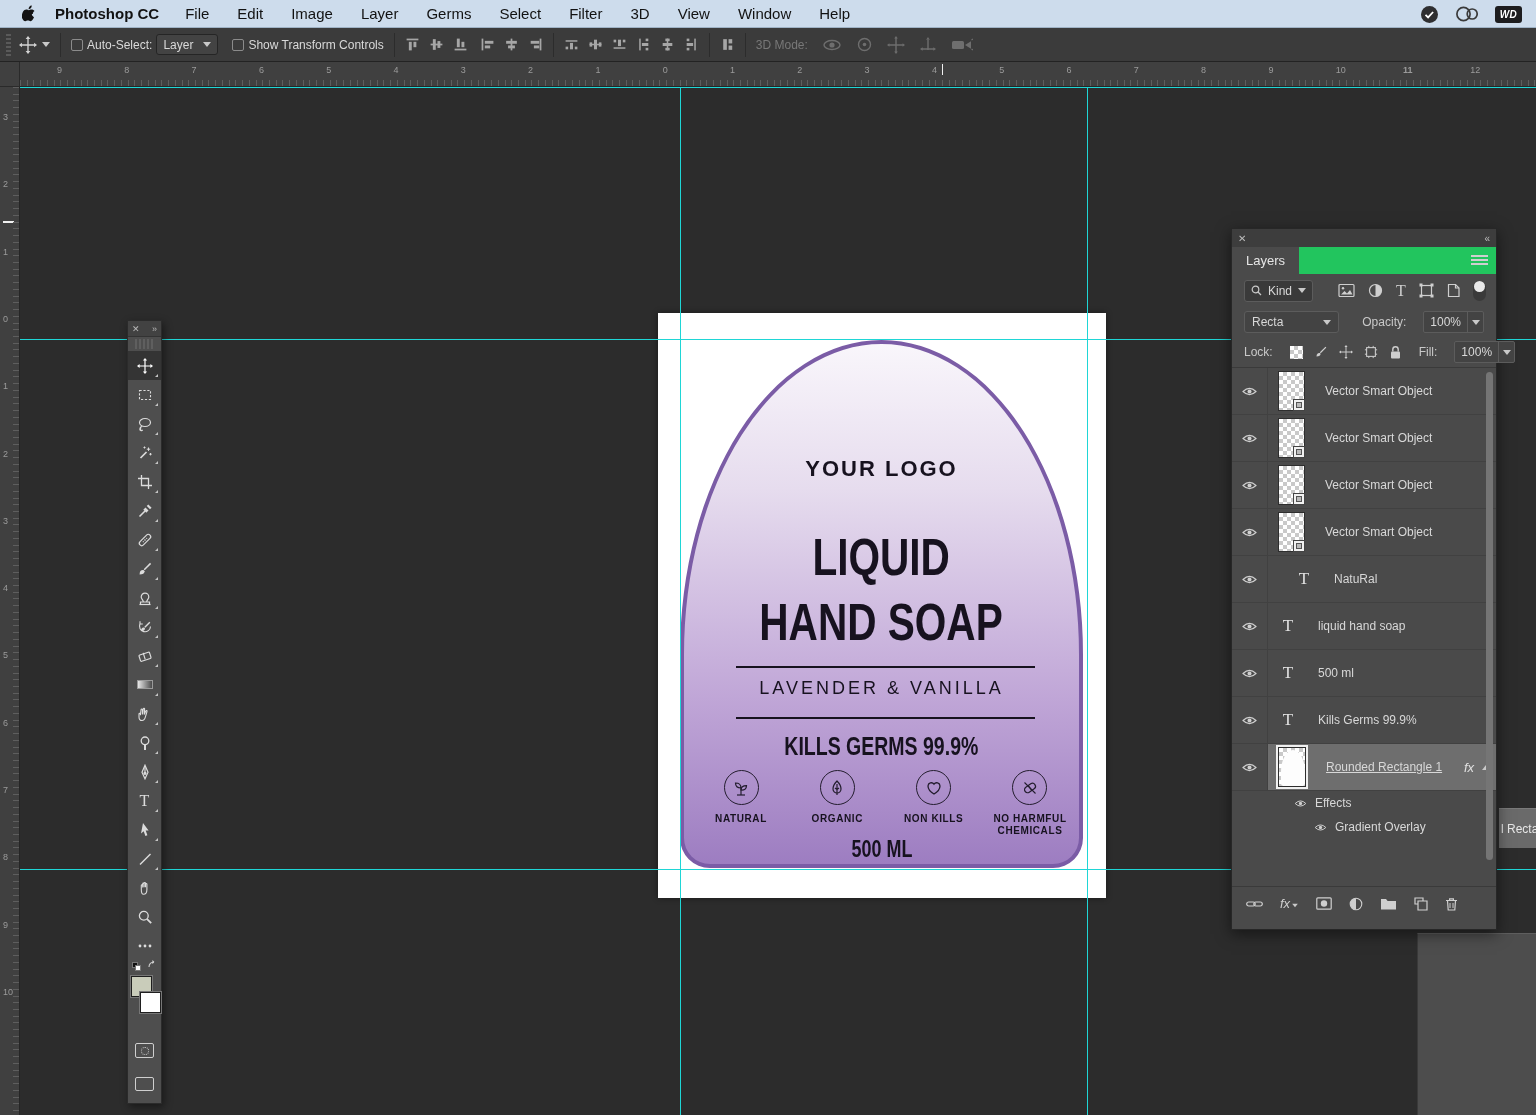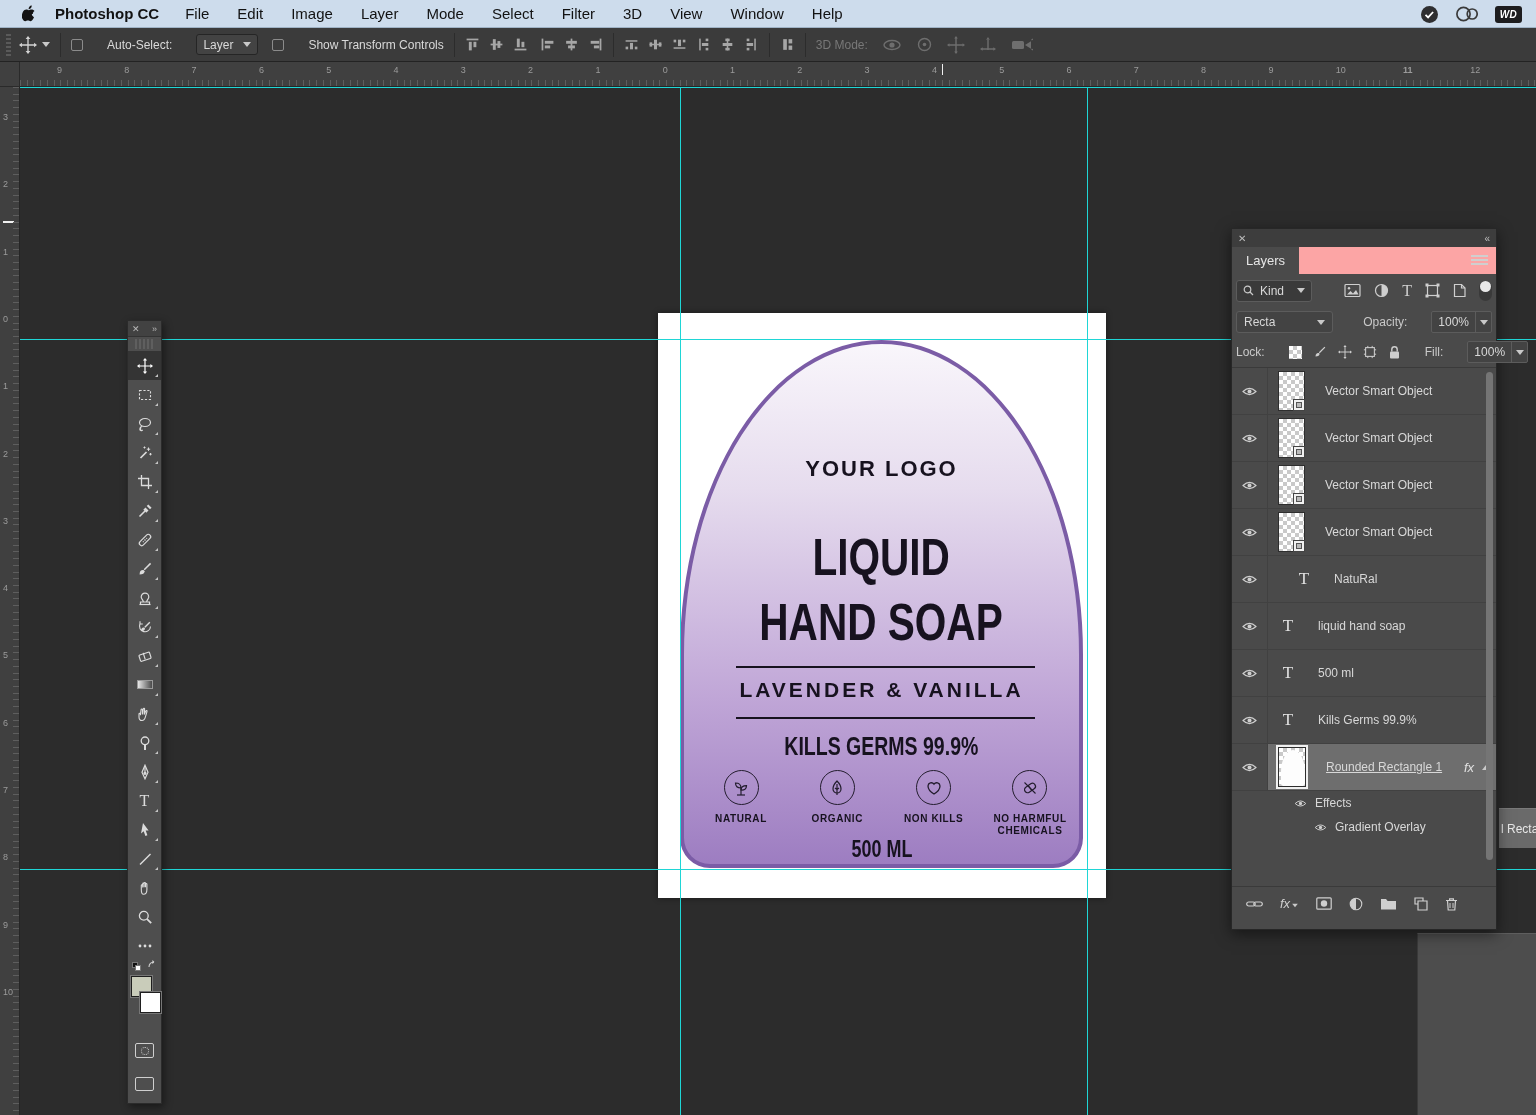--- a/index.html
+++ b/index.html
@@ -13,21 +13,21 @@
 #menubar .appname{font-weight:bold;margin-right:26px}
 #menubar .menus{display:flex;gap:28px}
 #menubar .menu-item{cursor:default}
 #menubar .mright{position:absolute;right:14px;top:0;height:28px;display:flex;align-items:center;gap:16px}
 .badge-wd{width:27px;height:17px;background:#1d1d1f;border-radius:3px;color:#fff;font-size:10px;font-weight:bold;font-style:italic;display:flex;align-items:center;justify-content:center;letter-spacing:.5px}
 
 
 #optionsbar{position:absolute;left:0;top:28px;width:1536px;height:34px;background:#3b3b3b;border-bottom:1px solid #232323;display:flex;align-items:center;color:#d9d9d9;font-size:12px}
 #optionsbar .grip{width:5px;height:22px;margin:0 8px 0 6px;background:repeating-linear-gradient(180deg,#5a5a5a 0 2px,transparent 2px 4px)}
 .ob-sep{width:1px;height:24px;background:#2c2c2c;margin:0 10px}
-.ob-group{display:flex;align-items:center;gap:24px}
+.ob-group{display:flex;align-items:center;gap:4px}
 .checkbox{width:12px;height:12px;border:1px solid #8b8b8b;border-radius:2px;background:transparent;display:inline-block}
 .dropdown{height:21px;background:#434343;border:1px solid #252525;border-radius:3px;display:flex;align-items:center;padding:0 6px;gap:10px}
 .chev-down{width:0;height:0;border-left:4px solid transparent;border-right:4px solid transparent;border-top:5px solid #c9c9c9}
 .chev-up{width:0;height:0;border-left:4px solid transparent;border-right:4px solid transparent;border-bottom:5px solid #c9c9c9}
 .ob-icons{display:flex;align-items:center;gap:9px}
 .dim-label{color:#787878}
 .tool-opt-icon{opacity:.95}
 
 
 #ruler-corner{position:absolute;left:0;top:62px;width:20px;height:25px;background:#404040;border-right:1px solid #2a2a2a;border-bottom:1px solid #2a2a2a}
@@ -43,21 +43,21 @@
 
 
 #canvas{position:absolute;left:20px;top:87px;width:1516px;height:1028px;background:#2c2c2c}
 #artboard{position:absolute;left:658px;top:313px;width:448px;height:585px;background:#ffffff;box-shadow:0 0 6px rgba(0,0,0,.45)}
 #soap-label{position:absolute;left:22px;top:27px;width:403px;height:528px;border:4px solid #7b5ca6;border-radius:202px 202px 30px 30px / 315px 315px 30px 30px;background:linear-gradient(180deg,#f9f6fb 0%,#e6dcee 28%,#c0a6d7 68%,#9d7dc1 100%);text-align:center;color:#17121f}
 .lbl-logo{position:absolute;top:112px;width:100%;font-size:22px;font-weight:bold;letter-spacing:2px}
 .cond{display:inline-block;transform:scaleX(.78);font-weight:bold;white-space:nowrap}
 .lbl-line1{position:absolute;top:183px;width:100%;font-size:52px}
 .lbl-line2{position:absolute;top:248px;width:100%;font-size:52px}
 .lbl-rule{position:absolute;left:52px;width:299px;height:2px;background:#17121f}
-.lbl-flavor{position:absolute;top:334px;width:100%;font-size:21px;letter-spacing:3px;font-weight:700}
+.lbl-flavor{position:absolute;top:334px;width:100%;font-size:18px;letter-spacing:3px;font-weight:400}
 .lbl-claim{position:absolute;top:388px;width:100%;font-size:25px}
 .badges{position:absolute;top:426px;left:10px;width:383px;display:flex;justify-content:space-between}
 .badge{width:94px;display:flex;flex-direction:column;align-items:center}
 .badge .circ{width:35px;height:35px;border:1.6px solid #231d2e;border-radius:50%;display:flex;align-items:center;justify-content:center}
 .badge .btxt{margin-top:8px;font-size:10px;font-weight:bold;letter-spacing:.6px;line-height:12px}
 .lbl-volume{position:absolute;top:492px;width:100%;font-size:23px}
 
 
 .guide-h{position:absolute;height:1px;background:#1fd6d6;z-index:5}
 .guide-v{position:absolute;width:1px;background:#1fd6d6;z-index:5}
@@ -75,24 +75,24 @@
 .mini-swap .b{position:absolute;left:3px;top:3px;width:6px;height:6px;background:#fff;border:1px solid #777}
 .fg-swatch{position:absolute;left:3px;top:8px;width:21px;height:21px;border:1px solid #1f1f1f;box-shadow:0 0 0 1px #777}
 .bg-swatch{position:absolute;left:12px;top:24px;width:21px;height:21px;background:#fff;border:1px solid #1f1f1f;box-shadow:0 0 0 1px #777}
 .qmask{width:19px;height:15px;border:1px solid #cfcfcf;border-radius:2px;display:flex;align-items:center;justify-content:center}
 .qmask i{width:8px;height:8px;border:1px dotted #cfcfcf;border-radius:50%}
 .smode{width:19px;height:14px;border:1px solid #cfcfcf;border-radius:2px}
 
 
 #layers-panel{position:absolute;left:1231px;top:228px;width:266px;height:702px;background:#4a4a4a;border:1px solid #272727;box-shadow:0 4px 14px rgba(0,0,0,.5);z-index:10;color:#d8d8d8;font-size:12px}
 .lp-titlebar{height:18px;background:#3d3d3d;display:flex;align-items:center;justify-content:space-between;padding:0 6px;color:#bdbdbd;font-size:10px}
-.lp-tabs{height:27px;background:#fca5a5;display:flex;align-items:flex-end;position:relative}
+.lp-tabs{height:27px;background:#22c55e;display:flex;align-items:flex-end;position:relative}
 .lp-tab{height:27px;background:#4a4a4a;padding:0 14px;display:flex;align-items:center;font-size:13px;color:#e6e6e6}
 .lp-burger{position:absolute;right:8px;top:8px;width:17px;height:11px;background:repeating-linear-gradient(180deg,#cfcfcf 0 2px,transparent 2px 4px)}
-.lp-row{display:flex;align-items:center;padding:0 4px;gap:24px}
+.lp-row{display:flex;align-items:center;padding:0 12px;gap:17px}
 .kind-combo{width:102px;height:22px;background:#3a3a3a;border:1px solid #5c5c5c;border-radius:3px;display:flex;align-items:center;padding:0 6px;gap:6px}
 .lp-filter-icons{display:flex;align-items:center;gap:13px;margin-left:8px}
 .toggle-pill{width:13px;height:20px;background:#3a3a3a;border-radius:7px;position:relative}
 .toggle-pill i{position:absolute;left:1px;top:0;width:11px;height:11px;background:#e9e9e9;border-radius:50%}
 .blend-select{width:148px;height:22px;background:#434343;border:1px solid #5c5c5c;border-radius:3px;display:flex;align-items:center;justify-content:space-between;padding:0 7px}
 .val-box{height:22px;background:#434343;border:1px solid #5c5c5c;border-radius:2px;display:flex;align-items:center}
 .val-box .v{padding:0 6px;min-width:40px;text-align:left}
 .val-box .c{width:16px;height:100%;border-left:1px solid #5c5c5c;display:flex;align-items:center;justify-content:center}
 .lock-icons{display:flex;align-items:center;gap:11px}
 .lp-sep{height:1px;background:#3a3a3a}
@@ -126,21 +126,21 @@
     <svg width="15" height="17" viewBox="0 0 15 17">
         <path fill="#141414" d="M10.8 9c0-1.9 1.6-2.8 1.7-2.9-.9-1.3-2.3-1.5-2.8-1.5-1.2-.1-2.3.7-2.9.7-.6 0-1.5-.7-2.5-.7C3 4.6 1.8 5.4 1.1 6.6-.3 9-0.7 12.3.7 14.2c.7 1 1.5 2 2.6 2 1 0 1.4-.6 2.6-.6s1.6.6 2.6.6c1.1 0 1.8-1 2.4-1.9.8-1.1 1.1-2.2 1.1-2.2s-2.1-.9-2.2-3.1zM8.9 3.1c.5-.7.9-1.6.8-2.5-.8 0-1.8.5-2.3 1.2-.5.6-.9 1.5-.8 2.4.9.1 1.8-.5 2.3-1.1z"></path>
       </svg>
   </span>
   <span class="appname">Photoshop CC</span>
   <span class="menus">
       <span class="menu-item">File</span>
       <span class="menu-item">Edit</span>
       <span class="menu-item">Image</span>
       <span class="menu-item">Layer</span>
-      <span class="menu-item">Mode</span>
+      <span class="menu-item">Germs</span>
       <span class="menu-item">Select</span>
       <span class="menu-item">Filter</span>
       <span class="menu-item">3D</span>
       <span class="menu-item">View</span>
       <span class="menu-item">Window</span>
       <span class="menu-item">Help</span>
     </span>
   <span class="mright">
     <svg width="19" height="19" viewBox="0 0 19 19">
         <circle cx="9.5" cy="9.5" r="8.5" fill="#2e2e30"></circle>

